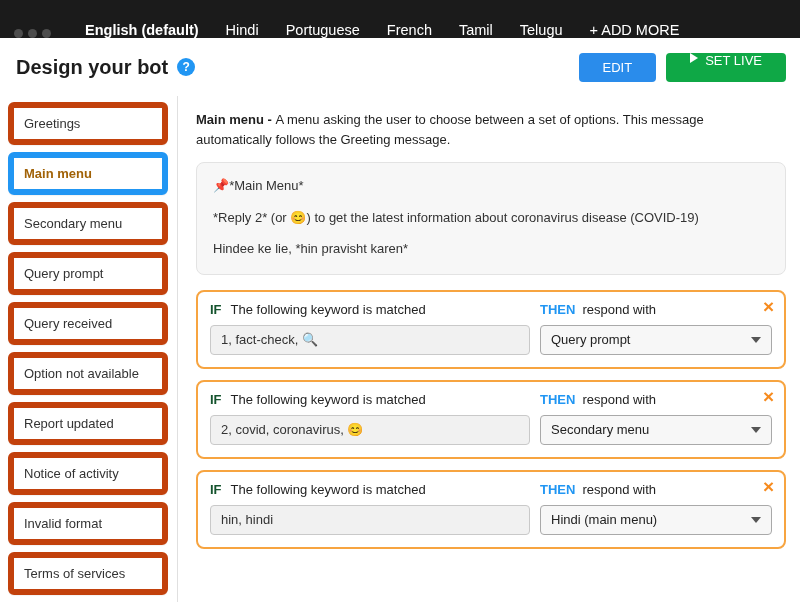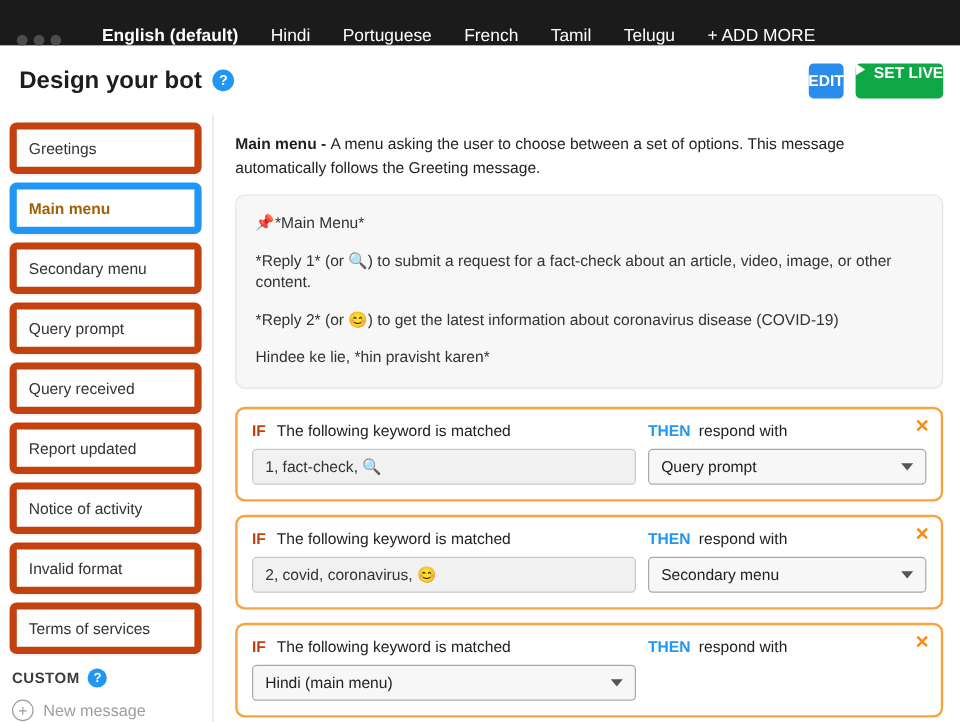--- a/index.html
+++ b/index.html
@@ -24,22 +24,22 @@
   
   .page-header { height:58px; display:flex; align-items:center; padding:0 14px 0 16px; background:#fff; }
   .page-title { font-size:20px; font-weight:bold; color:#1d1d1d; margin:0; }
   .help-icon {
     width:18px; height:18px; border-radius:50%; background:#2196f3; color:#fff;
     font-size:12px; font-weight:bold; display:inline-flex; align-items:center;
     justify-content:center; margin-left:9px; cursor:pointer; flex:0 0 auto;
   }
   .help-icon.small { width:16px; height:16px; font-size:11px; margin-left:0; }
   .hdr-spacer { flex:1; }
-  .btn { border:none; border-radius:4px; color:#fff; font-weight:bold; font-size:13px;
-         height:29px; padding:0 0; cursor:pointer; font-family:"Liberation Sans",sans-serif; }
+  .btn { border:none; border-radius:4px; color:#fff; font-weight:normal; font-size:13px;
+         height:29px; padding:0 24px; cursor:pointer; font-family:"Liberation Sans",sans-serif; }
   .btn-edit { background:#2a8ceb; margin-right:10px; }
   .btn-setlive { background:#0fa846; display:flex; align-items:flex-start; gap:7px; }
   .play-tri { width:0; height:0; border-top:5px solid transparent; border-bottom:5px solid transparent;
               border-left:8px solid #fff; display:inline-block; }
 
   
   .content { display:flex; height:506px; }
   .sidebar { width:178px; border-right:1px solid #e0e0e0; padding:6px 9px 0 8px; flex:0 0 auto; }
   .side-item {
     border:6px solid #c2410c; border-radius:6px; background:#fff;
@@ -67,21 +67,21 @@
   .preview p { margin:0 0 14px; line-height:1.35; }
 
   .rule {
     position:relative; border:2px solid #f7a440; border-radius:8px;
     padding:10px 12px 12px; margin-bottom:11px; background:#fff;
   }
   .rule-head, .rule-body {
     display:grid; grid-template-columns:1fr 232px; column-gap:10px; align-items:center;
   }
   .rule-head { margin-bottom:8px; font-size:13px; }
-  .if-label { color:#c2410c; font-weight:bold; margin-right:9px; }
+  .if-label { color:#14532d; font-weight:bold; margin-right:9px; }
   .then-label { color:#2196f3; font-weight:bold; margin-right:7px; }
   .head-left, .head-right { white-space:nowrap; }
   .close-x { position:absolute; top:5px; right:10px; color:#f68b1f; font-size:19px;
              font-weight:bold; line-height:1; cursor:pointer; }
   .keyword-input {
     width:100%; height:30px; background:#f1f1f1; border:1px solid #c9c9c9;
     border-radius:4px; padding:0 10px; font-size:13px; color:#333;
     font-family:"Liberation Sans", sans-serif;
   }
   .select {
@@ -124,20 +124,21 @@
 </header>
 
 <div class="content">
 
   <aside class="sidebar">
     <div class="side-item">Greetings</div>
     <div class="side-item selected">Main menu</div>
     <div class="side-item">Secondary menu</div>
     <div class="side-item">Query prompt</div>
     <div class="side-item">Query received</div>
+    <div class="side-item">Option not available</div>
     <div class="side-item">Report updated</div>
     <div class="side-item">Notice of activity</div>
     <div class="side-item">Invalid format</div>
     <div class="side-item">Terms of services</div>
     <div class="custom-row">
       <span class="custom-label">CUSTOM</span>
       <span class="help-icon small">?</span>
     </div>
     <div class="new-message">
       <span class="plus-circle">+</span>
@@ -145,21 +146,20 @@
     </div>
   </aside>
 
   <main>
     <p class="desc">
       <b>Main menu - </b><span>A menu asking the user to choose between a set of options. This message automatically follows the Greeting message.</span>
     </p>
 
     <div class="preview">
       <p>📌*Main Menu*</p>
-      <p>*Reply 1* (or 🔍) to submit a request for a fact-check about an article, video, image, or other content.</p>
       <p>*Reply 2* (or 😊) to get the latest information about coronavirus disease (COVID-19)</p>
       <p>Hindee ke lie, *hin pravisht karen*</p>
     </div>
 
     <section class="rule">
       <div class="rule-head">
         <span class="head-left"><span class="if-label">IF</span><span>The following keyword is matched</span></span>
         <span class="head-right"><span class="then-label">THEN</span><span>respond with</span></span>
       </div>
       <div class="rule-body">
@@ -186,20 +186,21 @@
       </div>
       <span class="close-x">×</span>
     </section>
 
     <section class="rule">
       <div class="rule-head">
         <span class="head-left"><span class="if-label">IF</span><span>The following keyword is matched</span></span>
         <span class="head-right"><span class="then-label">THEN</span><span>respond with</span></span>
       </div>
       <div class="rule-body">
+        <input class="keyword-input" value="hin, hindi" style="">
         <div class="select">
           <span>Hindi (main menu)</span>
           <span class="chev-down"></span>
         </div>
       </div>
       <span class="close-x">×</span>
     </section>
   </main>
 </div>
 

